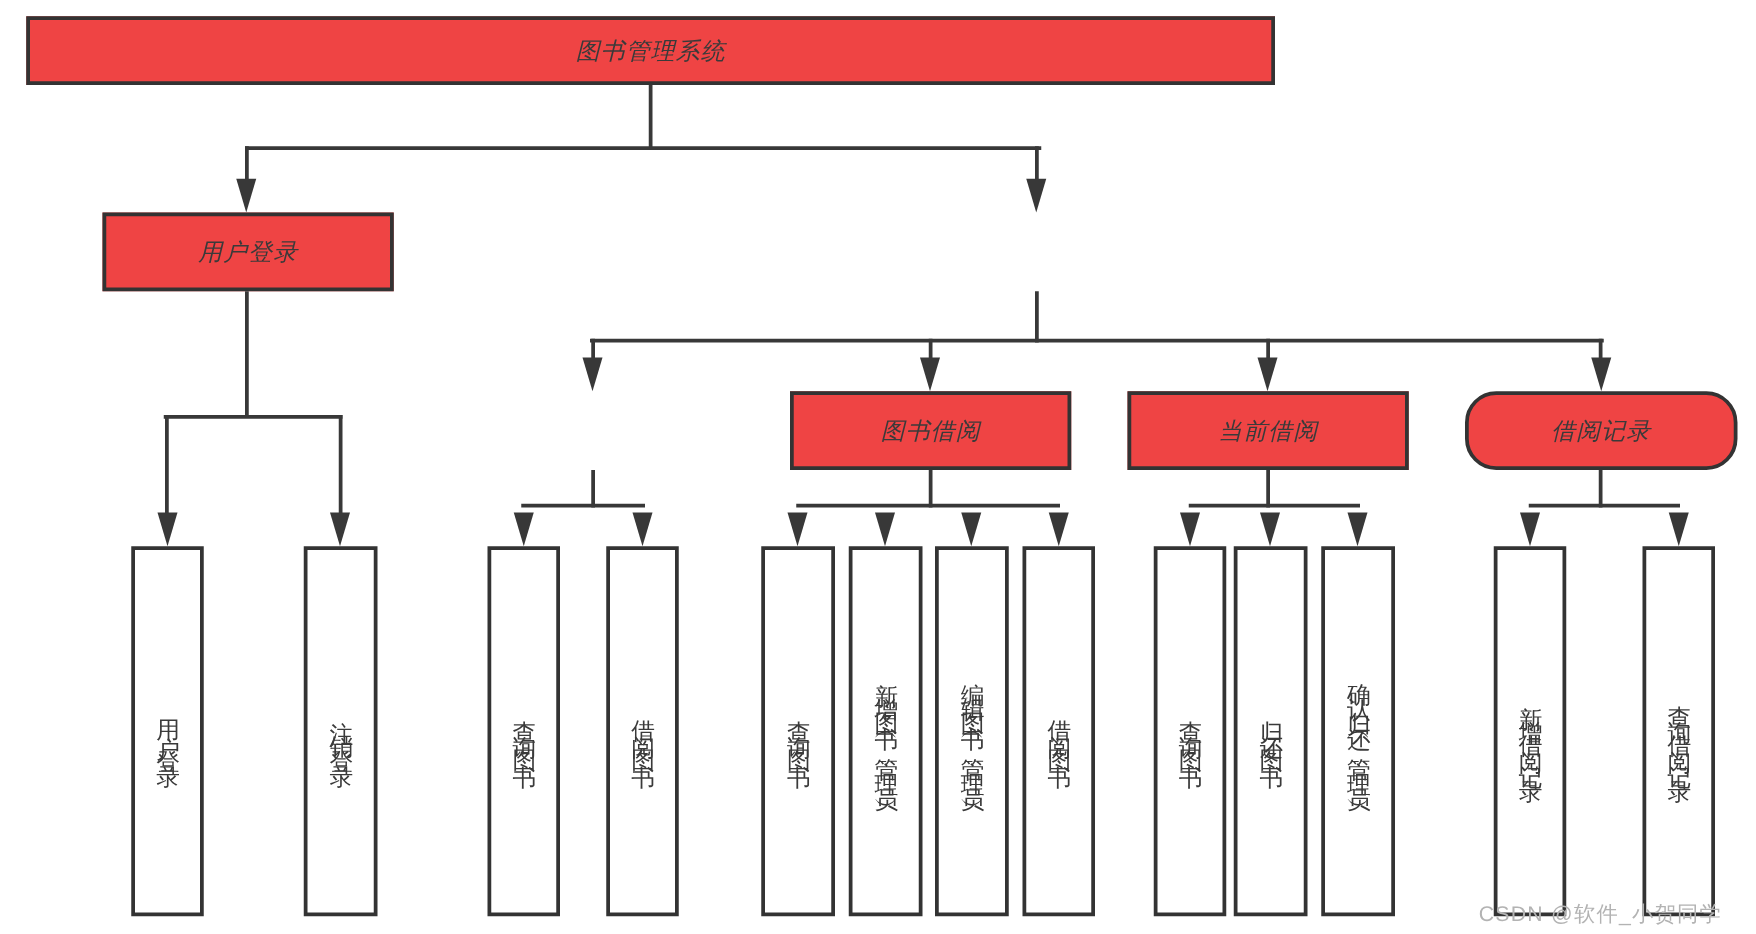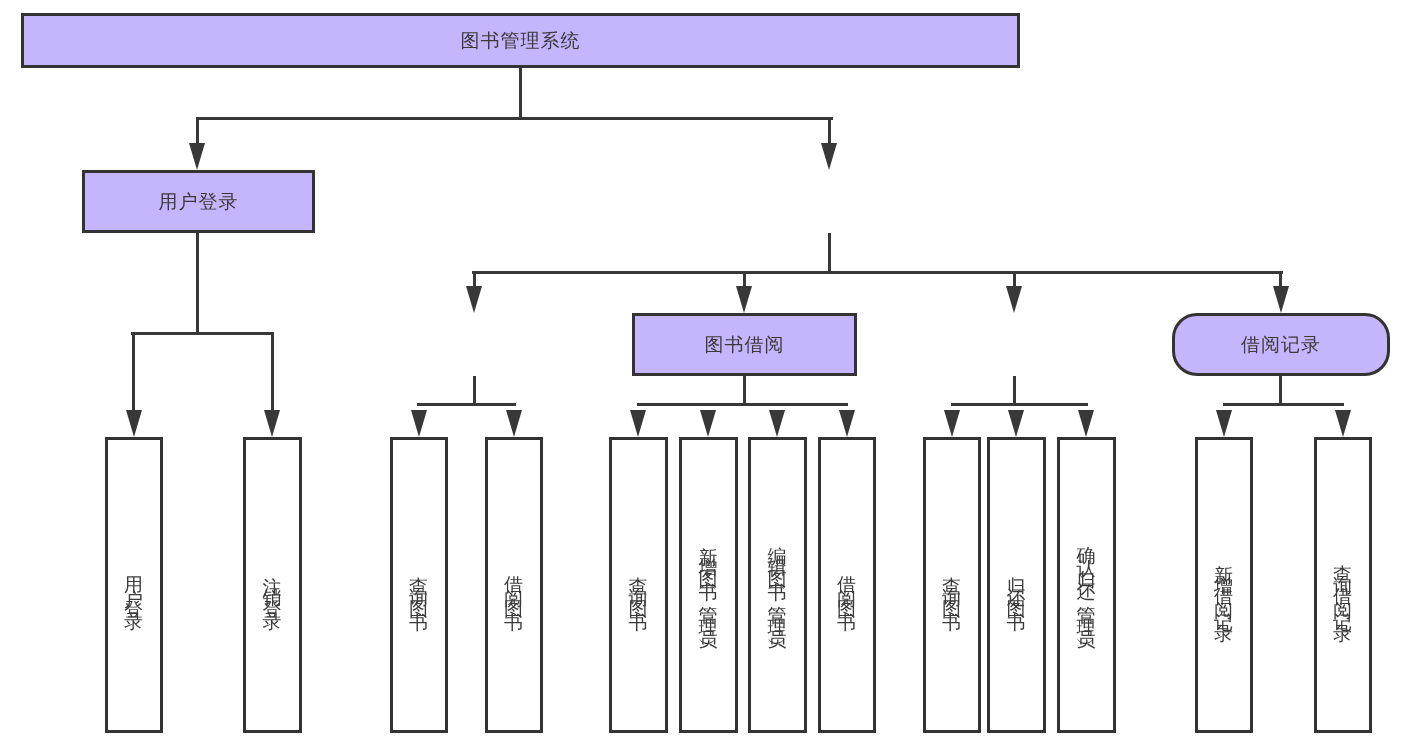--- a/index.html
+++ b/index.html
@@ -7,24 +7,25 @@
     position:relative;
     width:1405px;height:747px;
     background:#ffffff;
     font-family:"Liberation Sans","DejaVu Sans",sans-serif;
     overflow:hidden;
   }
   .hbox{
     position:absolute;
     box-sizing:border-box;
     border:3px solid #333333;
-    background:#c4b5fd;
+    background:#ef4444;
     display:flex;align-items:center;justify-content:center;
     font-size:19px;color:#3a3a3a;
     letter-spacing:1px;
+    font-style:italic;
   }
   .vbox{
     position:absolute;
     box-sizing:border-box;
     top:437px;height:296px;
     border:3px solid #333333;
     background:#ffffff;
     display:flex;align-items:center;justify-content:center;
   }
   .vbox span{
@@ -85,20 +86,23 @@
   <div class="vline" style="left:743px;top:271px;height:17px;"></div>
   <div class="arrow" style="left:736px;top:286px;"></div>
   <div class="vline" style="left:1013px;top:271px;height:17px;"></div>
   <div class="arrow" style="left:1006px;top:286px;"></div>
   <div class="vline" style="left:1279px;top:271px;height:17px;"></div>
   <div class="arrow" style="left:1273px;top:286px;"></div>
 
   <div class="hbox" style="left:632px;top:313px;width:225px;height:63px;">
     <span>图书借阅</span>
   </div>
+  <div class="hbox" style="left:902px;top:313px;width:225px;height:63px;">
+    <span>当前借阅</span>
+  </div>
   <div class="hbox" style="left:1172px;top:313px;width:218px;height:63px;border-radius:25px;">
     <span>借阅记录</span>
   </div>
 
   <div class="vline" style="left:473px;top:376px;height:30px;"></div>
   <div class="hline" style="left:417px;top:403px;width:99px;"></div>
   <div class="arrow" style="left:411px;top:410px;"></div>
   <div class="arrow" style="left:506px;top:410px;"></div>
 
   <div class="vline" style="left:743px;top:376px;height:30px;"></div>
@@ -156,14 +160,15 @@
     <span>确认归还（管理员）</span>
   </div>
 
   <div class="vbox" style="left:1195px;width:58px;">
     <span>新增借阅记录</span>
   </div>
   <div class="vbox" style="left:1314px;width:58px;">
     <span>查询借阅记录</span>
   </div>
 
+  <div class="watermark">CSDN @软件_小贺同学</div>
 
 </div>
 
 </body></html>

